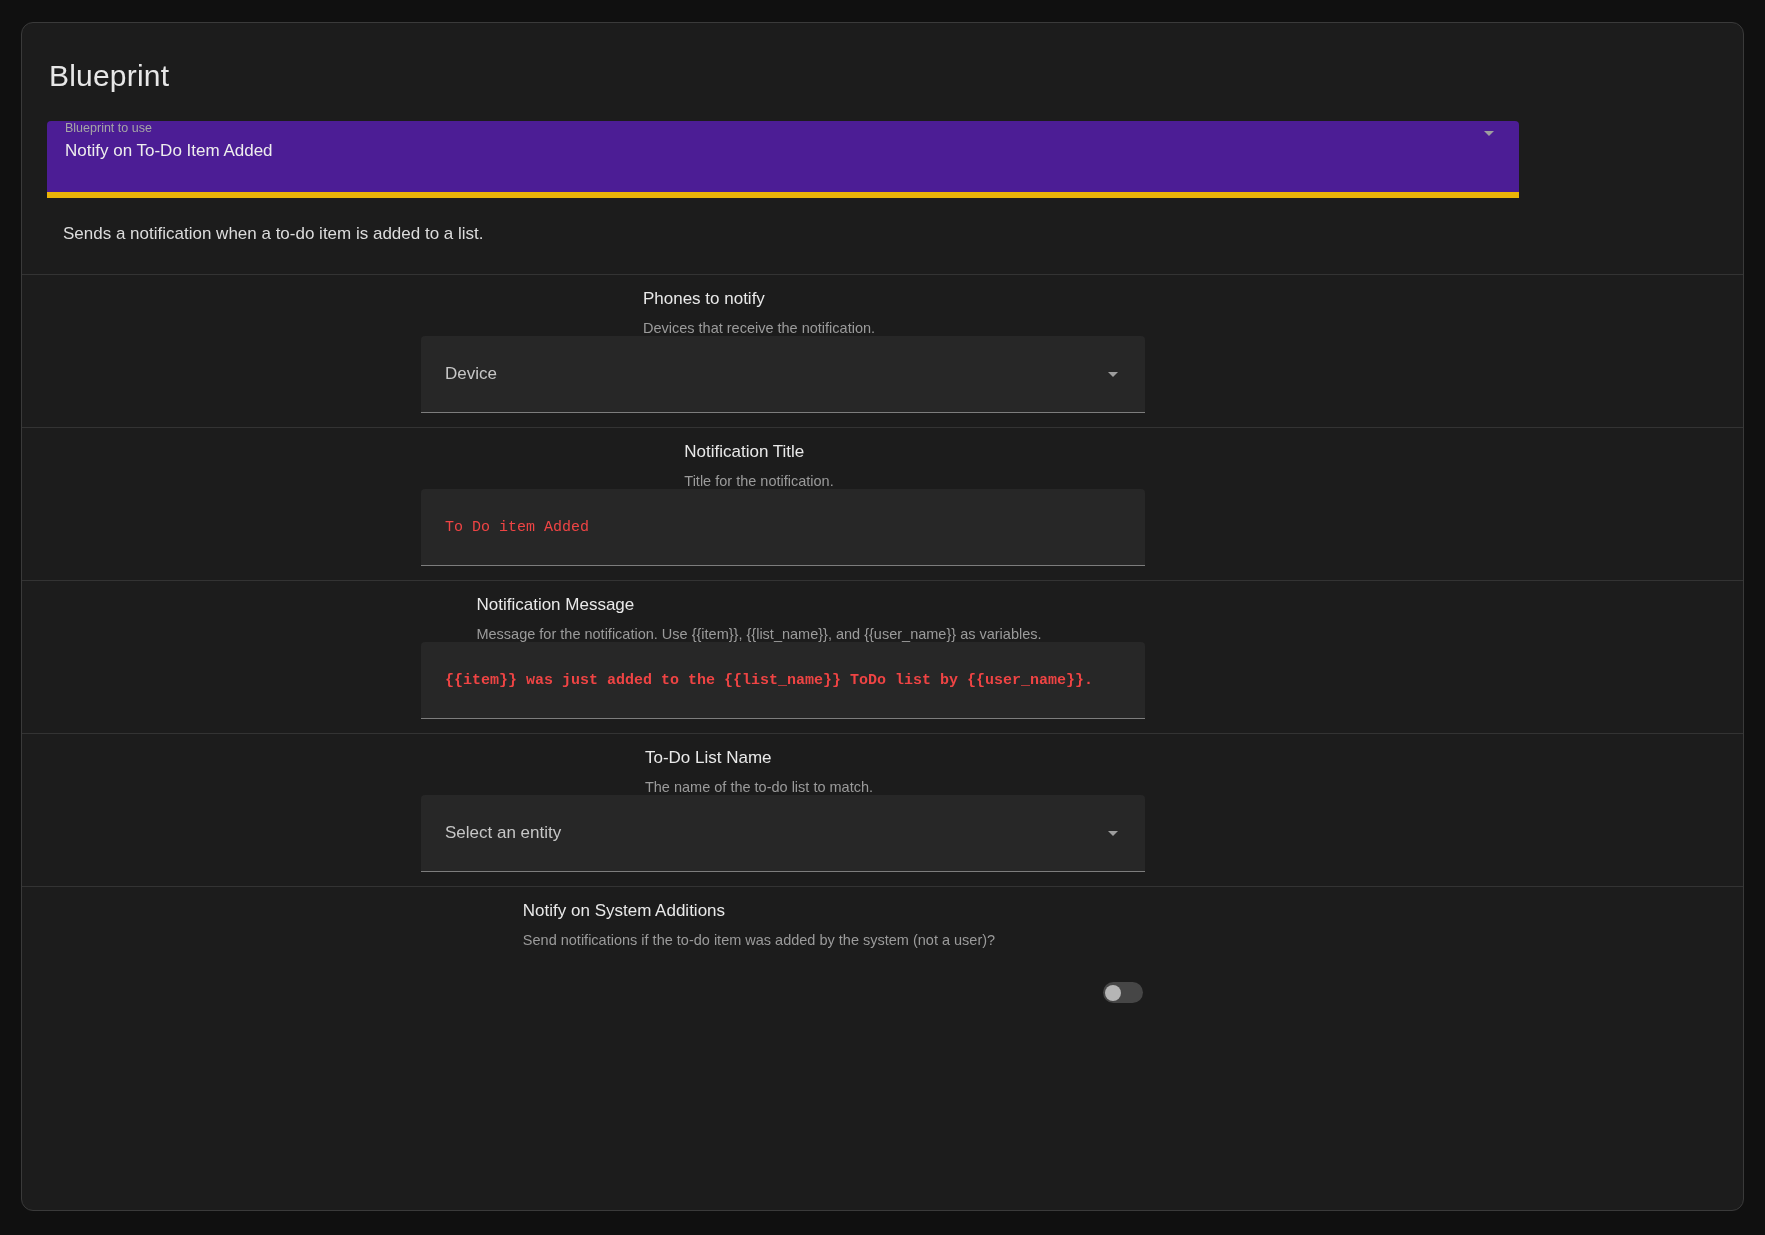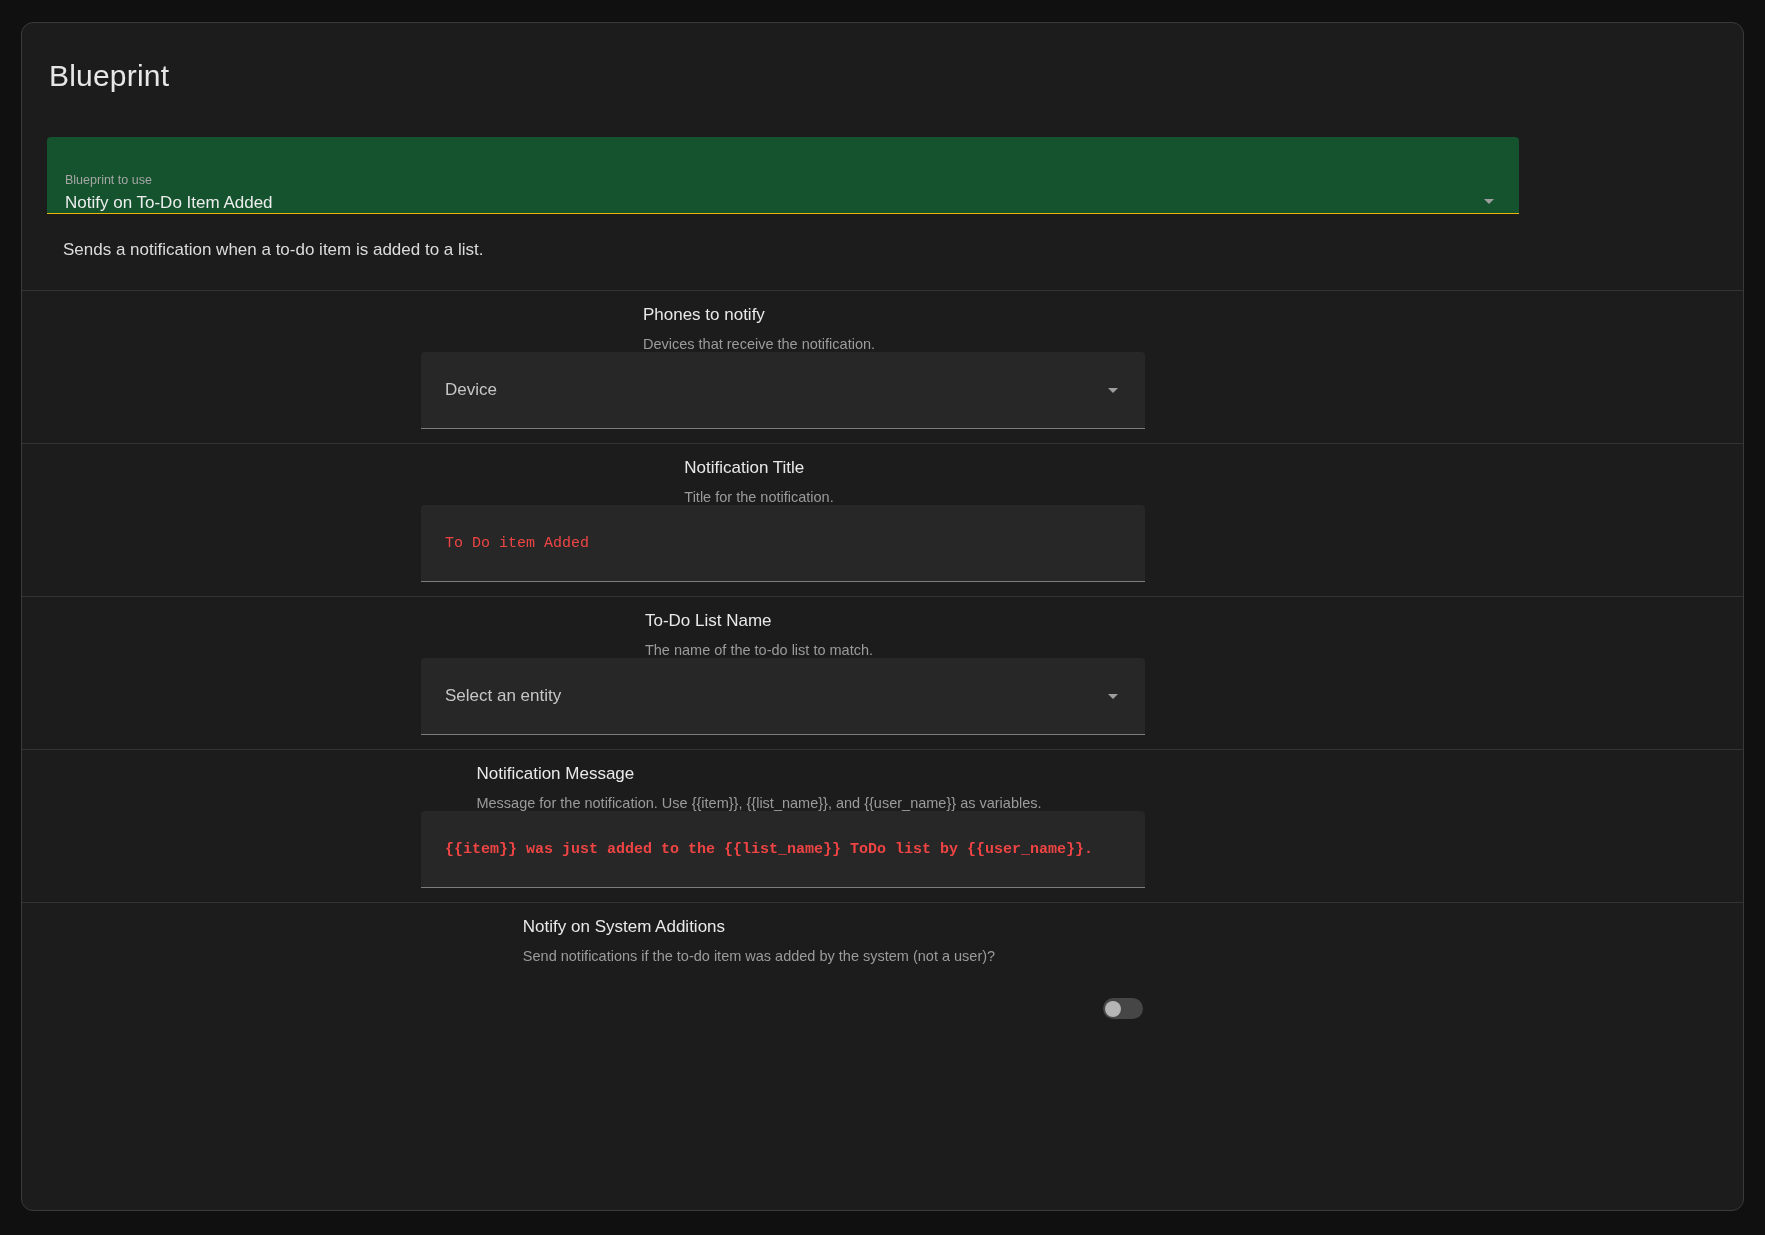--- a/index.html
+++ b/index.html
@@ -17,30 +17,30 @@
     background: #1c1c1c;
     border: 1px solid #3a3a3a;
     border-radius: 12px;
     overflow: hidden;
   }
   .card-top { padding: 36px 224px 30px 25px; }
   .page-title {
     font-size: 30px;
     font-weight: 400;
     color: #e7e7e7;
-    margin: 0 0 44px 2px;
+    margin: 0 0 28px 2px;
     letter-spacing: 0.2px;
   }
   .bp-select {
     height: 77px;
-    background: #14532d;
+    background: #4c1d95;
     border-radius: 4px 4px 0 0;
-    border-bottom: 1px solid #eab308;
+    border-bottom: 6px solid #eab308;
     display: flex;
-    align-items: flex-end;
+    align-items: flex-start;
     padding: 0 18px;
     cursor: pointer;
   }
   .bp-texts { flex: 1; min-width: 0; display: flex; flex-direction: column; gap: 6px; }
   .bp-label { font-size: 12.5px; color: #a6a6a6; }
   .bp-value { font-size: 17px; color: #ededed; }
   .caret { width: 24px; height: 24px; flex: none; }
   .bp-desc { margin: 26px 0 0 16px; font-size: 17px; color: #dcdcdc; }
 
   .row {
@@ -137,41 +137,41 @@
     </div>
     <div class="row-control">
       <div class="field">
         <input class="field-input" type="text" value="To Do item Added" style="">
       </div>
     </div>
   </div>
 
   <div class="row">
     <div class="row-text">
+      <div class="row-heading">Notification Message</div>
+      <div class="row-desc">Message for the notification. Use {{item}}, {{list_name}}, and {{user_name}} as variables.</div>
+    </div>
+    <div class="row-control">
+      <div class="field">
+        <input class="field-input bold" type="text" value="{{item}} was just added to the {{list_name}} ToDo list by {{user_name}}." style="">
+      </div>
+    </div>
+  </div>
+
+  <div class="row">
+    <div class="row-text">
       <div class="row-heading">To-Do List Name</div>
       <div class="row-desc">The name of the to-do list to match.</div>
     </div>
     <div class="row-control">
       <div class="field select">
         <span class="field-value muted">Select an entity</span>
         <svg class="caret" viewBox="0 0 24 24" fill="#9e9e9e">
             <path d="M7 10l5 5 5-5z"></path>
           </svg>
-      </div>
-    </div>
-  </div>
-
-  <div class="row">
-    <div class="row-text">
-      <div class="row-heading">Notification Message</div>
-      <div class="row-desc">Message for the notification. Use {{item}}, {{list_name}}, and {{user_name}} as variables.</div>
-    </div>
-    <div class="row-control">
-      <div class="field">
-        <input class="field-input bold" type="text" value="{{item}} was just added to the {{list_name}} ToDo list by {{user_name}}." style="">
       </div>
     </div>
   </div>
 
 
   <div class="row">
     <div class="row-text">
       <div class="row-heading">Notify on System Additions</div>
       <div class="row-desc">Send notifications if the to-do item was added by the system (not a user)?</div>
     </div>

